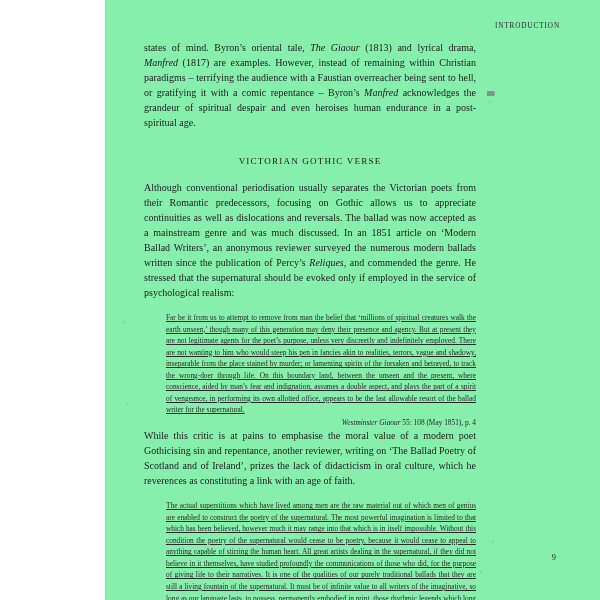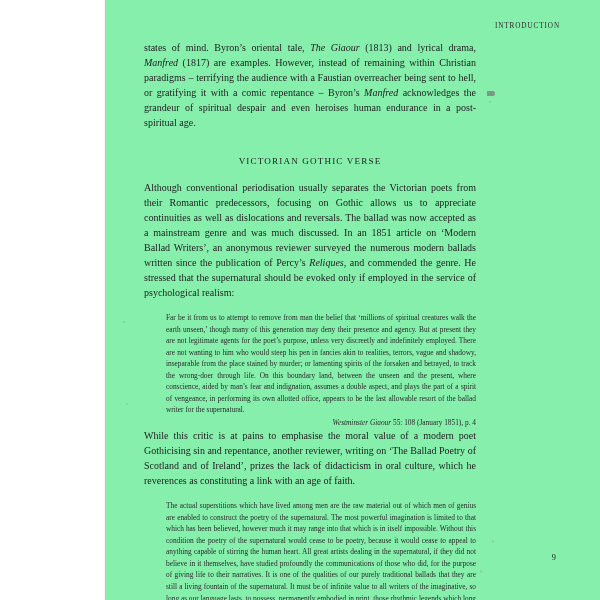--- a/index.html
+++ b/index.html
@@ -92,20 +92,21 @@
   }
 
   
   blockquote.quote {
     margin: 12px 0 0 0;
     padding: 0 0 0 22px;
     font-size: 7.35px;
     line-height: 11.55px;
     text-align: justify;
     color: #2a2a2a;
+    text-decoration: underline;
   }
   blockquote.quote p {
     margin: 0;
   }
   .citation {
     margin: 1px 0 0 0;
     padding-left: 22px;
     text-align: right;
     font-size: 7.35px;
     line-height: 11.2px;
@@ -160,21 +161,21 @@
 
       <p class="body"><span>states of mind. Byron’s oriental tale, </span><i>The Giaour</i><span> (1813) and lyrical drama, </span><i>Manfred</i><span> (1817) are examples. However, instead of remaining within Christian paradigms – terrifying the audience with a Faustian overreacher being sent to hell, or gratifying it with a comic repentance – Byron’s </span><i>Manfred</i><span> acknowledges the grandeur of spiritual despair and even heroises human endurance in a post-spiritual age.</span></p>
 
       <h2 class="section-head">VICTORIAN GOTHIC VERSE</h2>
 
       <p class="body"><span>Although conventional periodisation usually separates the Victorian poets from their Romantic predecessors, focusing on Gothic allows us to appreciate continuities as well as dislocations and reversals. The ballad was now accepted as a mainstream genre and was much discussed. In an 1851 article on ‘Modern Ballad Writers’, an anonymous reviewer surveyed the numerous modern ballads written since the publication of Percy’s </span><i>Reliques</i><span>, and commended the genre. He stressed that the supernatural should be evoked only if employed in the service of psychological realism:</span></p>
 
       <blockquote class="quote">
         <p>Far be it from us to attempt to remove from man the belief that ‘millions of spiritual creatures walk the earth unseen,’ though many of this generation may deny their presence and agency. But at present they are not legitimate agents for the poet’s purpose, unless very discreetly and indefinitely employed. There are not wanting to him who would steep his pen in fancies akin to realities, terrors, vague and shadowy, inseparable from the place stained by murder; or lamenting spirits of the forsaken and betrayed, to track the wrong-doer through life. On this boundary land, between the unseen and the present, where conscience, aided by man’s fear and indignation, assumes a double aspect, and plays the part of a spirit of vengeance, in performing its own allotted office, appears to be the last allowable resort of the ballad writer for the supernatural.</p>
       </blockquote>
-      <p class="citation"><i>Westminster Giaour</i><span> 55: 108 (January 1851), p. 4</span></p>
+      <p class="citation"><i>Westminster Giaour</i><span> 55: 108 (May 1851), p. 4</span></p>
 
       <p class="body after-quote">While this critic is at pains to emphasise the moral value of a modern poet Gothicising sin and repentance, another reviewer, writing on ‘The Ballad Poetry of Scotland and of Ireland’, prizes the lack of didacticism in oral culture, which he reverences as constituting a link with an age of faith.</p>
 
       <blockquote class="quote">
         <p>The actual superstitions which have lived among men are the raw material out of which men of genius are enabled to construct the poetry of the supernatural. The most powerful imagination is limited to that which has been believed, however much it may range into that which is in itself impossible. Without this condition the poetry of the supernatural would cease to be poetry, because it would cease to appeal to anything capable of stirring the human heart. All great artists dealing in the supernatural, if they did not believe in it themselves, have studied profoundly the communications of those who did, for the purpose of giving life to their narratives. It is one of the qualities of our purely traditional ballads that they are still a living fountain of the supernatural. It must be of infinite value to all writers of the imaginative, so long as our language lasts, to possess, permanently embodied in print, those rhythmic legends which long lived among the people, not so much in the shape of a literature made for and taught to them, as of the embodiment of the things passing in their own minds – of the events which they believed to be true, and the supernatural agencies of which they stood in actual awe.</p>
       </blockquote>
 
     </div>
 
     <div class="folio">9</div>

